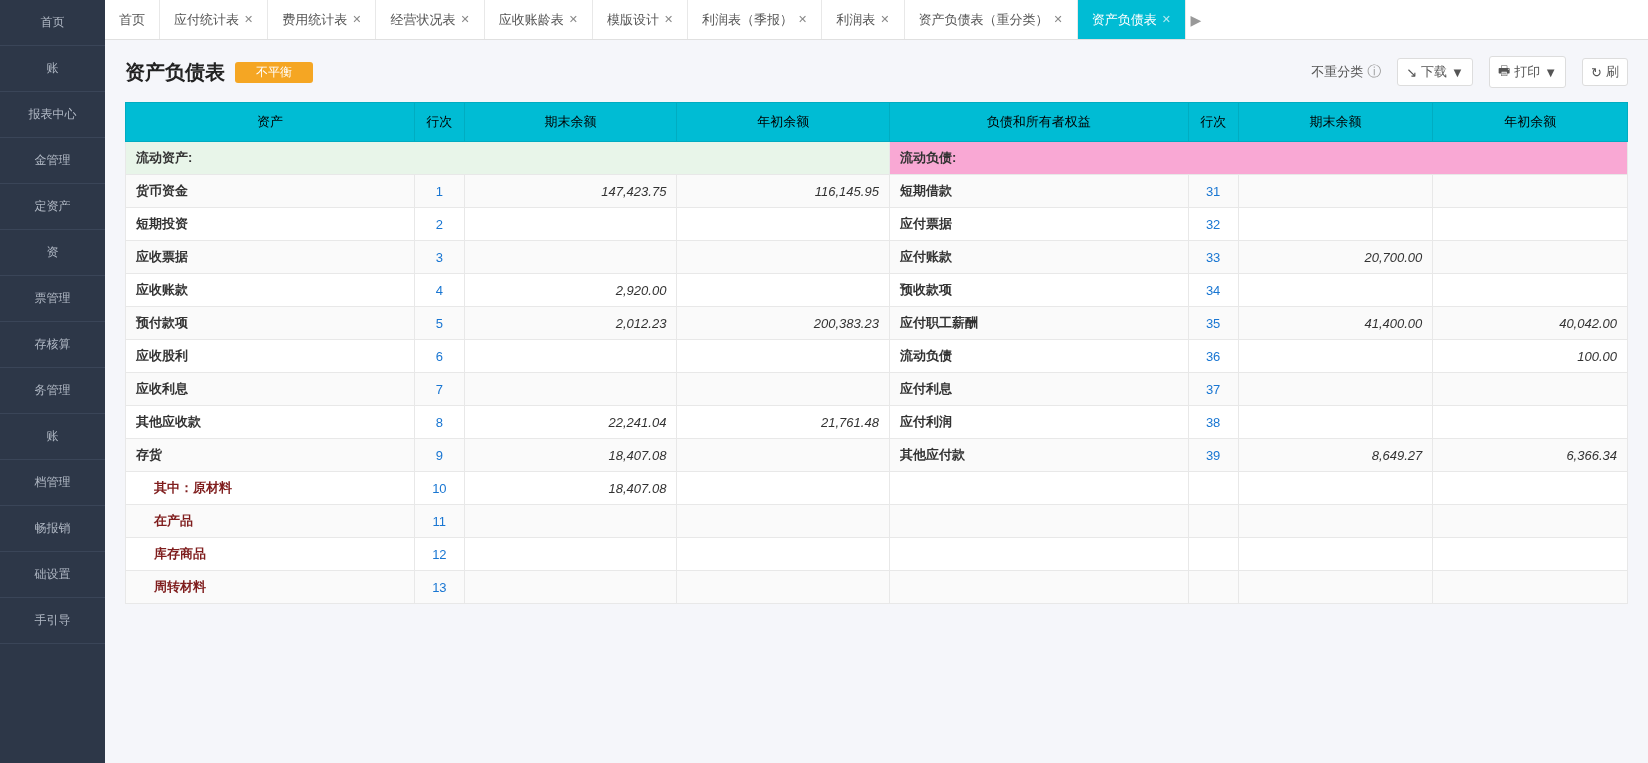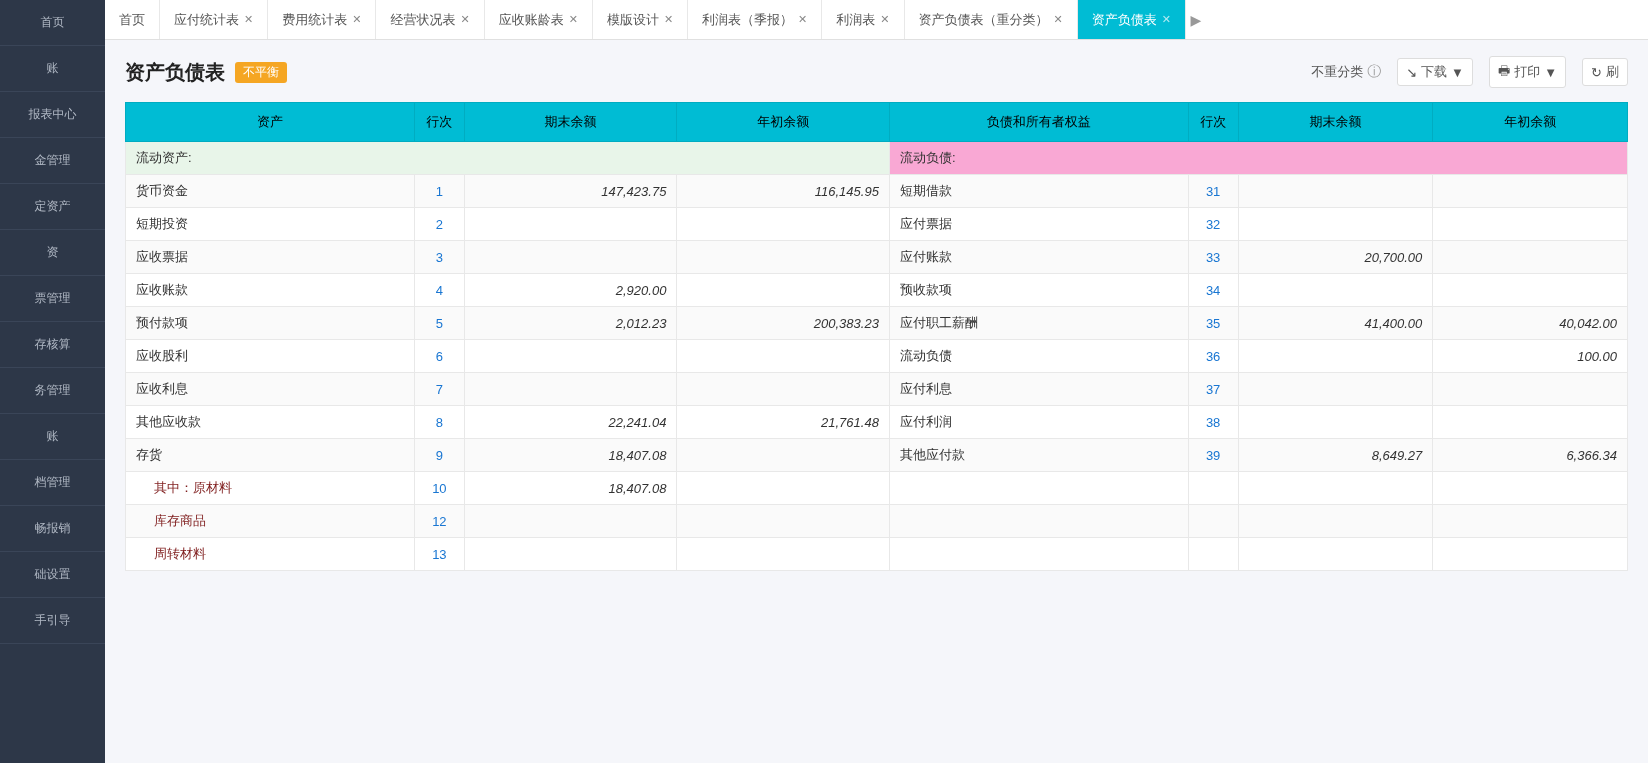--- a/index.html
+++ b/index.html
@@ -100,21 +100,21 @@
     }
     .page-title {
       font-size: 20px;
       font-weight: bold;
       color: #222;
     }
     .badge-unbalanced {
       background: #f5a623;
       color: #fff;
       font-size: 12px;
-      padding: 2px 8px;
+      padding: 2px 21px;
       border-radius: 3px;
     }
     .toolbar-right {
       display: flex;
       align-items: center;
       gap: 16px;
       font-size: 13px;
       color: #555;
     }
     .toolbar-btn {
@@ -173,20 +173,21 @@
       text-align: center;
       color: #1976d2;
     }
     .report-table tbody td.amount-col {
       text-align: right;
       color: #333;
       font-style: italic;
     }
     .report-table tbody td.label-col {
       color: #333;
+      font-weight: bold;
     }
     .report-table tbody td.label-col.indented {
       padding-left: 28px;
       color: #7f1d1d;
     }
   </style>
 </head>
 <body>
 
 <div class="sidebar">
@@ -392,20 +393,30 @@
       <td class="label-col indented">其中：原材料</td>
       <td class="num-col">10</td>
       <td class="amount-col">18,407.08</td>
       <td class="amount-col"></td>
       <td class="label-col"></td>
       <td class="num-col"></td>
       <td class="amount-col"></td>
       <td class="amount-col"></td>
     </tr>
           <tr>
+      <td class="label-col indented">在产品</td>
+      <td class="num-col">11</td>
+      <td class="amount-col"></td>
+      <td class="amount-col"></td>
+      <td class="label-col"></td>
+      <td class="num-col"></td>
+      <td class="amount-col"></td>
+      <td class="amount-col"></td>
+    </tr>
+          <tr>
       <td class="label-col indented">库存商品</td>
       <td class="num-col">12</td>
       <td class="amount-col"></td>
       <td class="amount-col"></td>
       <td class="label-col"></td>
       <td class="num-col"></td>
       <td class="amount-col"></td>
       <td class="amount-col"></td>
     </tr>
           <tr>

